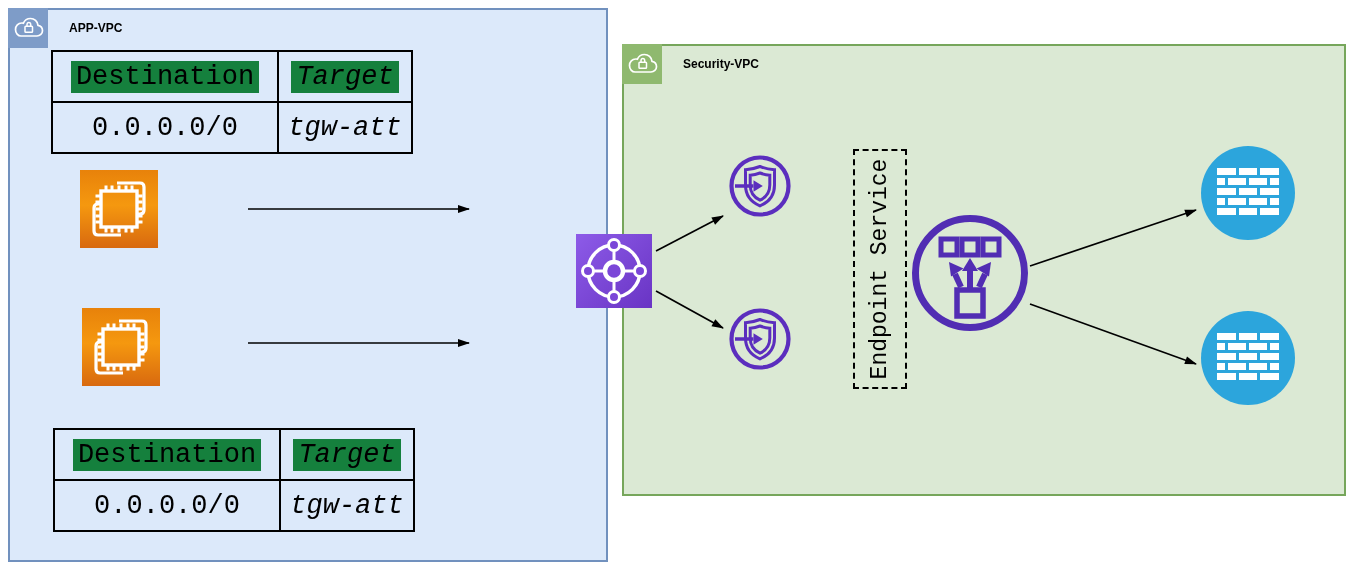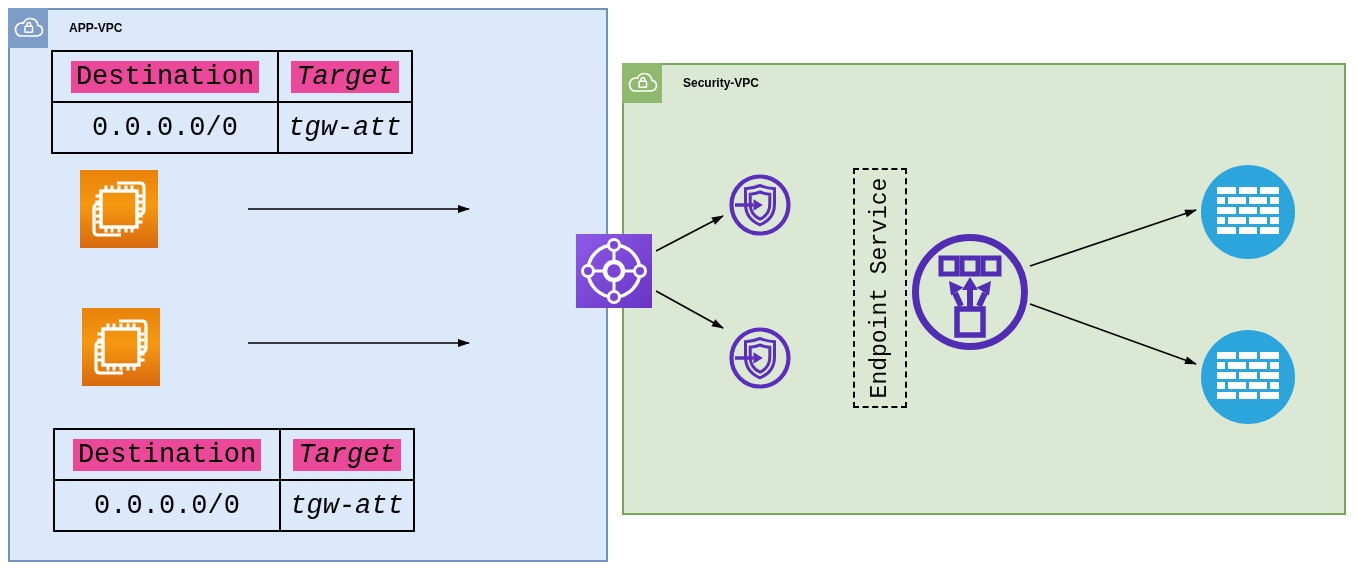--- a/index.html
+++ b/index.html
@@ -2,35 +2,35 @@
 <html><head>
 <meta charset="utf-8">
 <style>
   html,body{margin:0;padding:0;background:#fff;}
   .canvas{position:relative;width:1356px;height:573px;background:#fff;
           font-family:"Liberation Sans",sans-serif;overflow:hidden;}
 
   
   .vpc{position:absolute;box-sizing:border-box;z-index:1;}
   .vpc-app{left:8px;top:8px;width:600px;height:554px;background:#DCE9FA;border:2px solid #7191BE;}
-  .vpc-sec{left:622px;top:63px;width:724px;height:452px;background:#DBE9D4;border:2px solid #76A65B;}
+  .vpc-sec{left:622px;top:44px;width:724px;height:452px;background:#DBE9D4;border:2px solid #76A65B;}
   .vpc-corner{position:absolute;left:-2px;top:-2px;width:40px;height:40px;
               display:flex;align-items:center;justify-content:center;}
   .vpc-app .vpc-corner{background:#7E9CC8;}
   .vpc-sec .vpc-corner{background:#8FB96F;}
   .vpc-label{position:absolute;left:47px;top:11px;font-size:12px;font-weight:bold;color:#000;white-space:nowrap;margin-left:12px;}
 
   
   .route-table{position:absolute;border-collapse:collapse;table-layout:fixed;
                font-family:"Liberation Mono",monospace;font-size:27px;color:#000;z-index:2;}
   .route-table td{border:2px solid #000;text-align:center;vertical-align:middle;
                   height:49px;padding:0;overflow:hidden;white-space:nowrap;}
   .route-table .c1{width:224px;}
   .route-table .c2{width:132px;font-style:italic;}
-  .hl{background:#ec4899;padding:1px 5px;}
+  .hl{background:#15803d;padding:1px 5px;}
   .rt-top{left:41px;top:40px;}
   .rt-bottom{left:43px;top:418px;}
 
   
   .icon{position:absolute;z-index:6;}
   .ec2{width:78px;height:78px;background:linear-gradient(180deg,#E8820A 0%,#F5980F 45%,#D8690F 100%);
        display:flex;align-items:center;justify-content:center;}
   .ec2 svg{width:100%;height:100%;}
   .ec2-1{left:70px;top:160px;}
   .ec2-2{left:72px;top:298px;}

